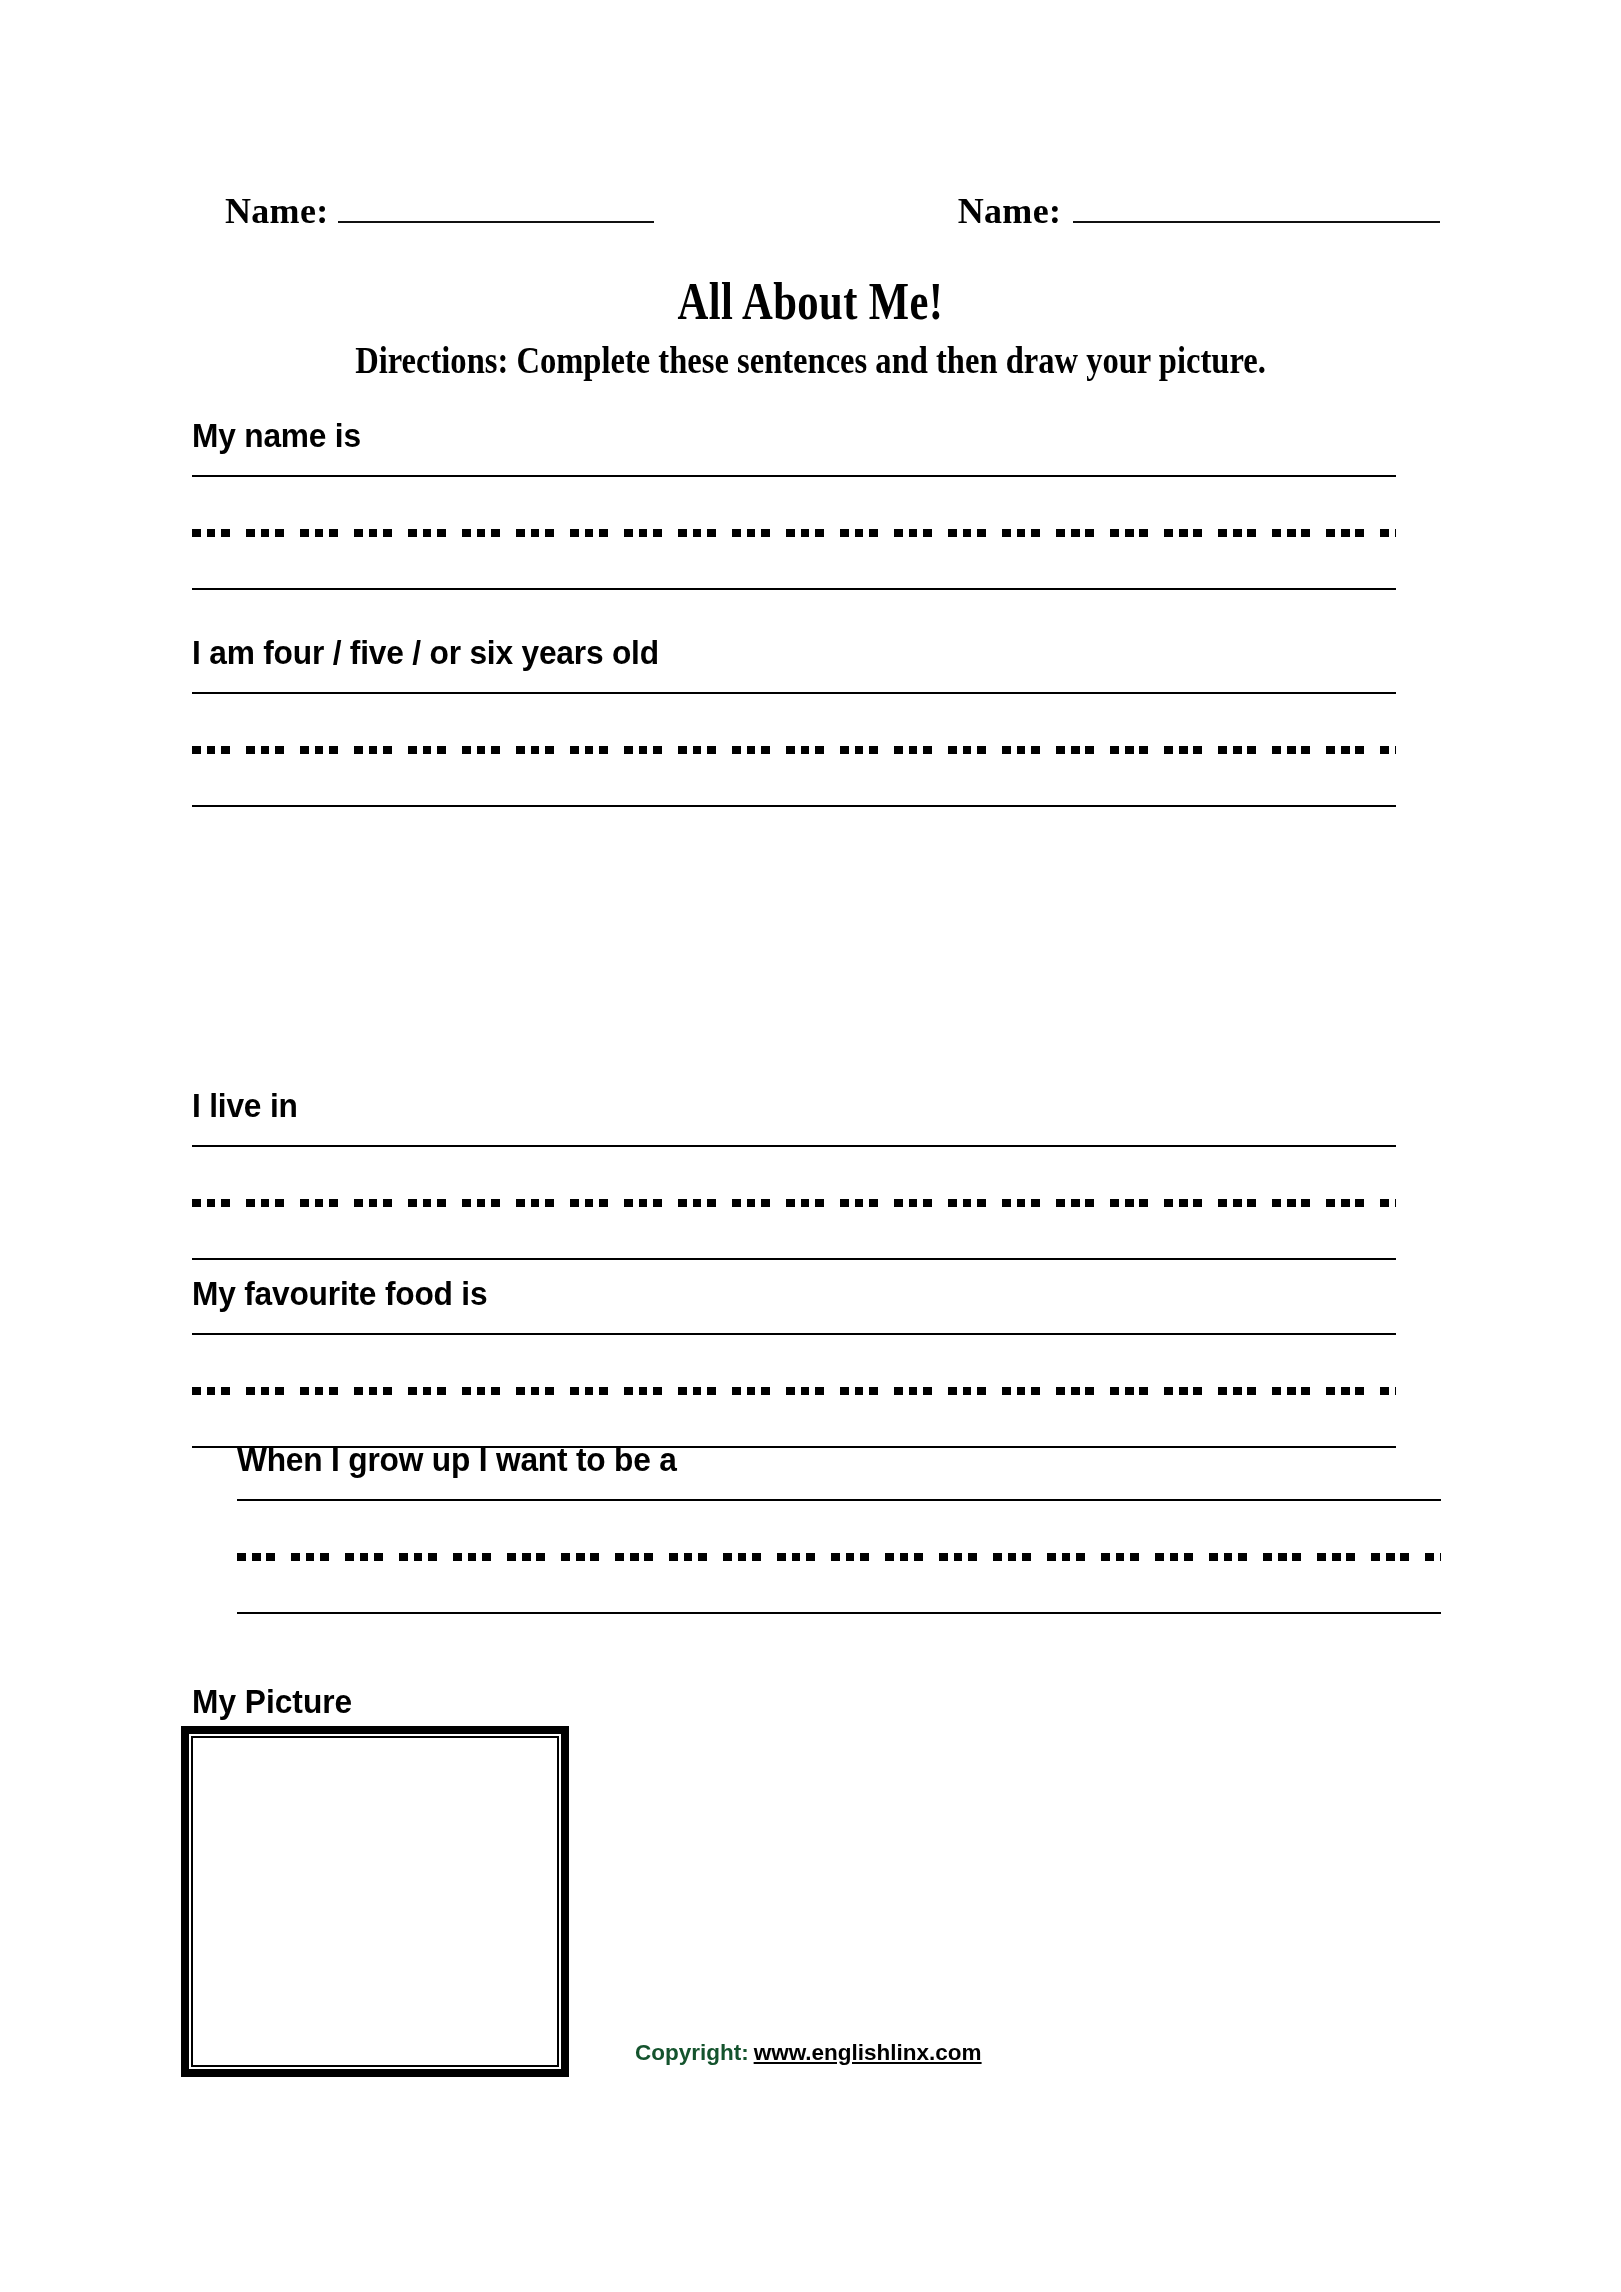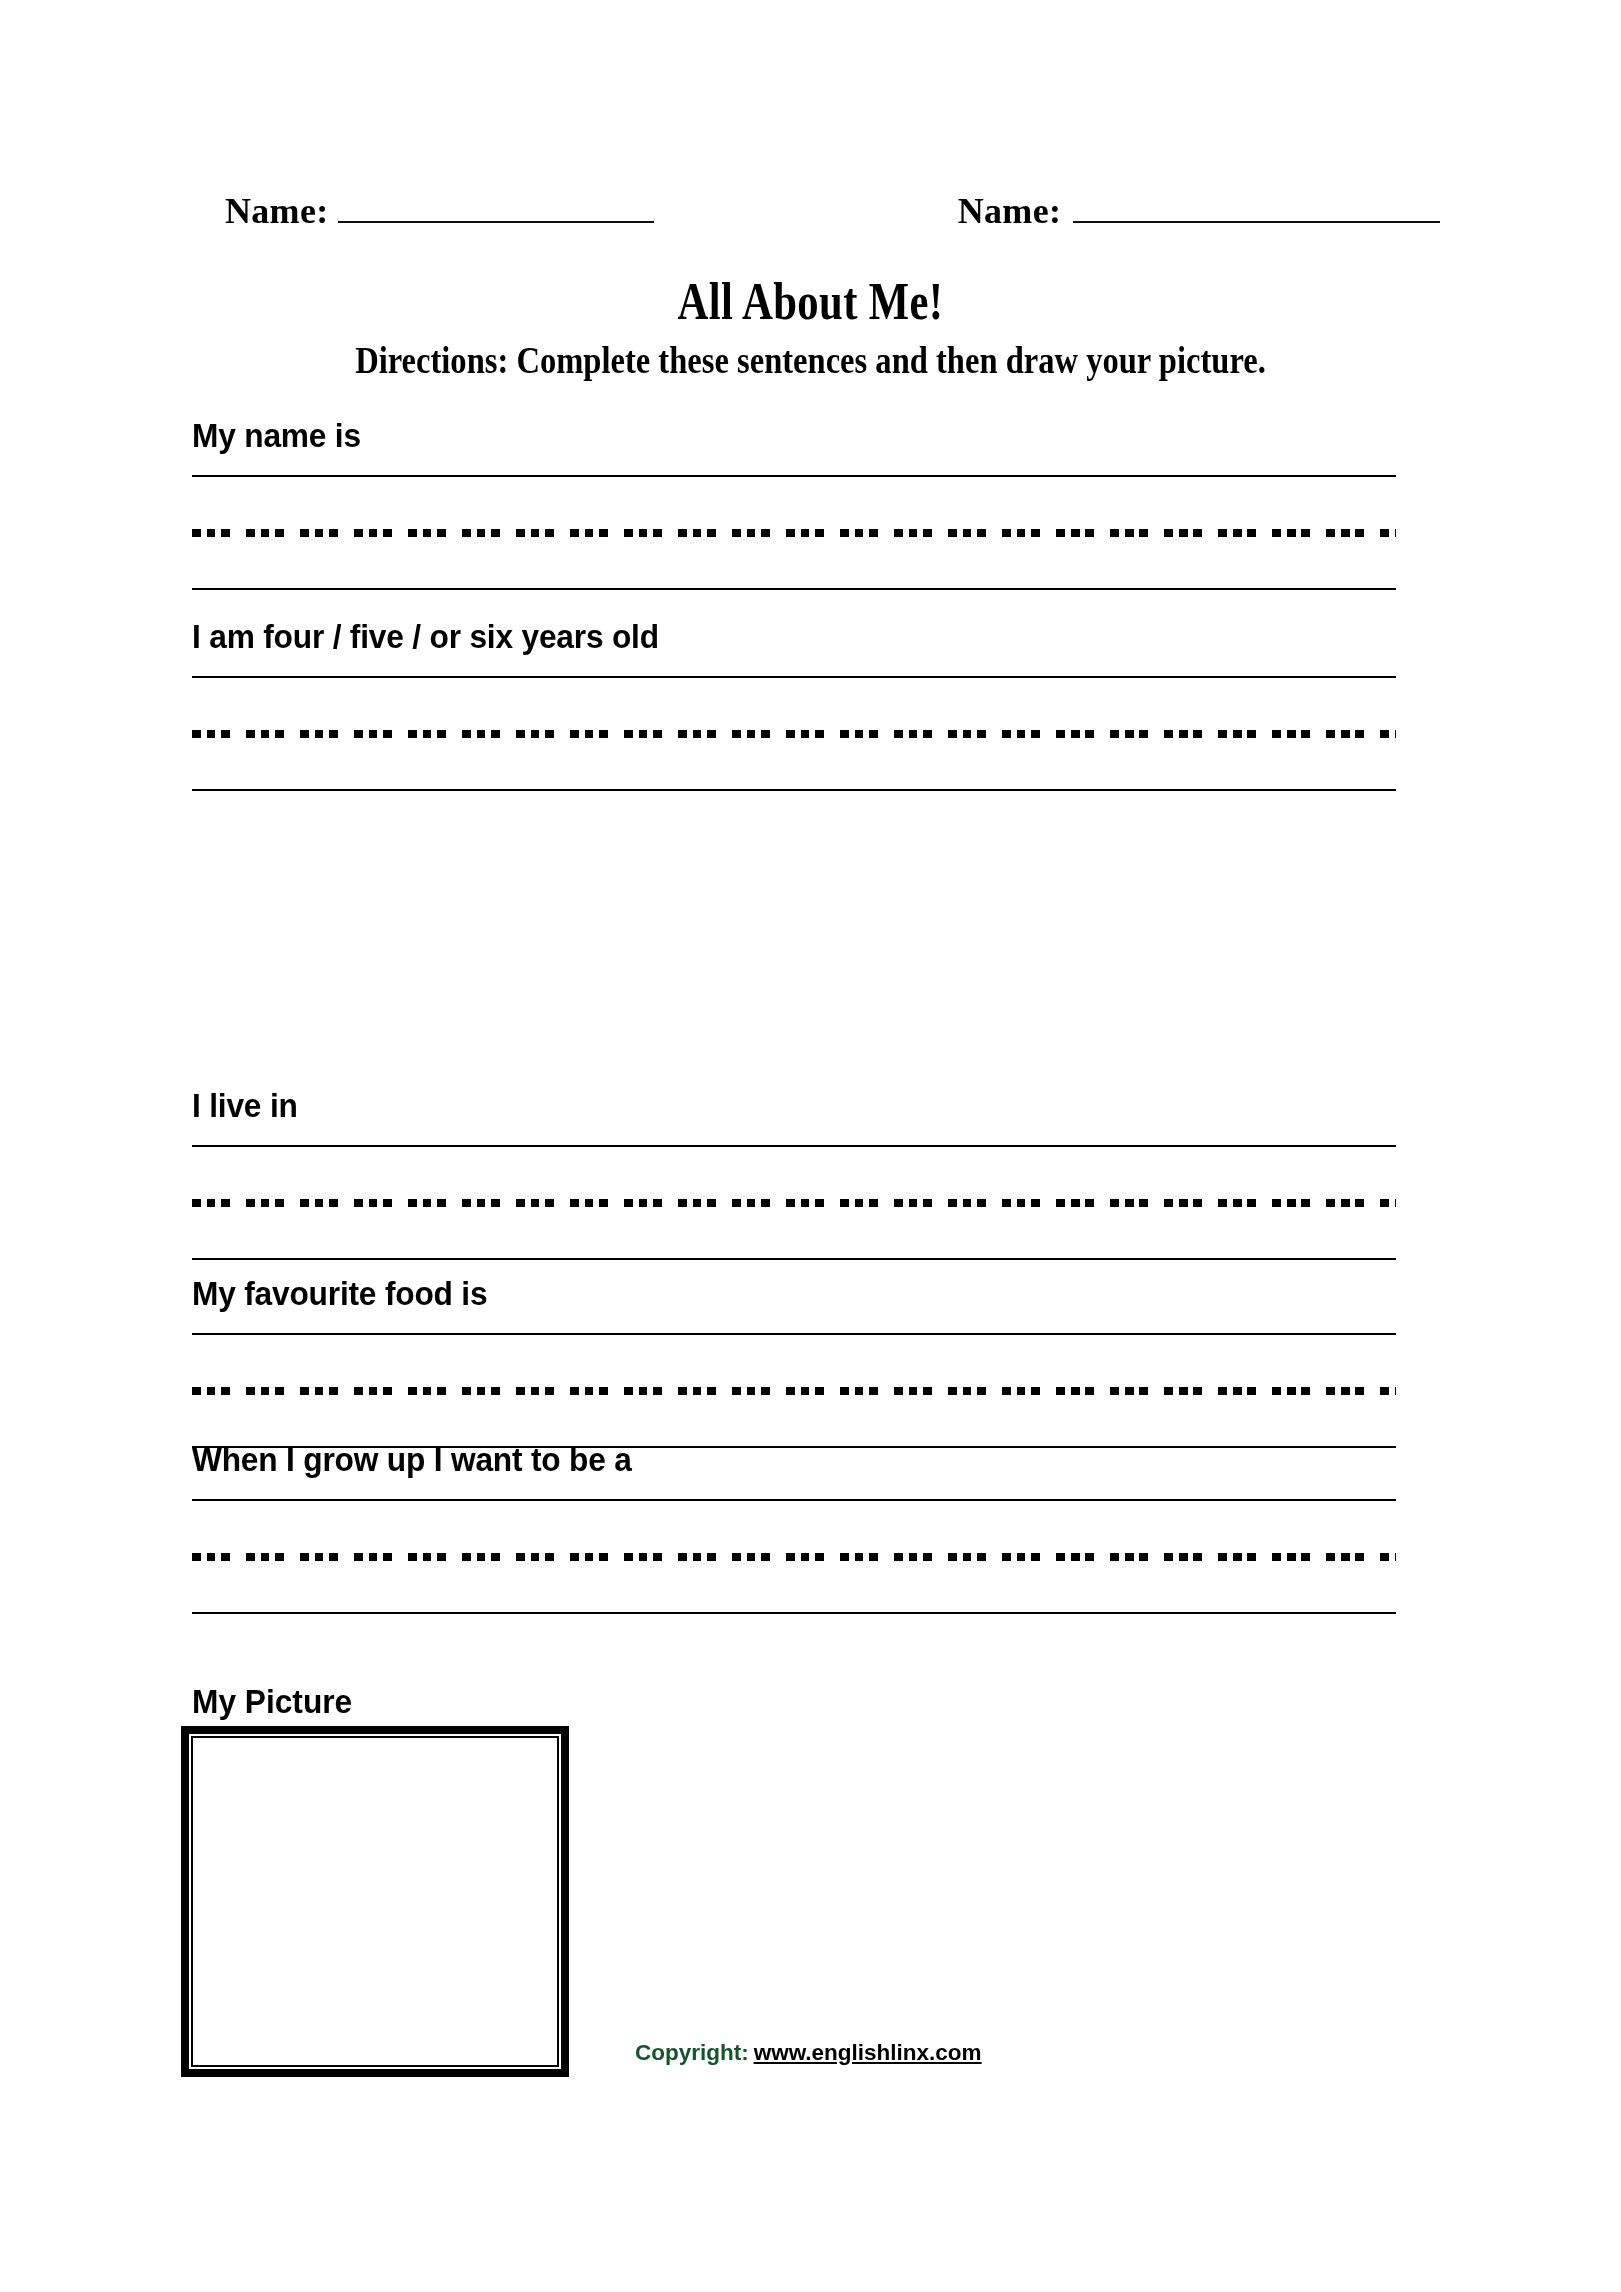--- a/index.html
+++ b/index.html
@@ -203,21 +203,21 @@
     <div class="section-label">My name is</div>
     <div class="rule-group">
       <div class="rule-solid"></div>
       <div class="rule-gap-a"></div>
       <div class="rule-dotted"></div>
       <div class="rule-gap-b"></div>
       <div class="rule-solid"></div>
     </div>
   </div>
 
-  <div class="section" style="top:619px;">
+  <div class="section" style="top:635px;">
     <div class="section-label">I am four / five / or six years old</div>
     <div class="rule-group">
       <div class="rule-solid"></div>
       <div class="rule-gap-a"></div>
       <div class="rule-dotted"></div>
       <div class="rule-gap-b"></div>
       <div class="rule-solid"></div>
     </div>
   </div>
 
@@ -237,21 +237,21 @@
     <div class="section-label">My favourite food is</div>
     <div class="rule-group">
       <div class="rule-solid"></div>
       <div class="rule-gap-a"></div>
       <div class="rule-dotted"></div>
       <div class="rule-gap-b"></div>
       <div class="rule-solid"></div>
     </div>
   </div>
 
-  <div class="section" style="top:1442px;">
+  <div class="section" style="top:1442px;margin-left:45px;">
     <div class="section-label">When I grow up I want to be a</div>
     <div class="rule-group">
       <div class="rule-solid"></div>
       <div class="rule-gap-a"></div>
       <div class="rule-dotted"></div>
       <div class="rule-gap-b"></div>
       <div class="rule-solid"></div>
     </div>
   </div>
 

